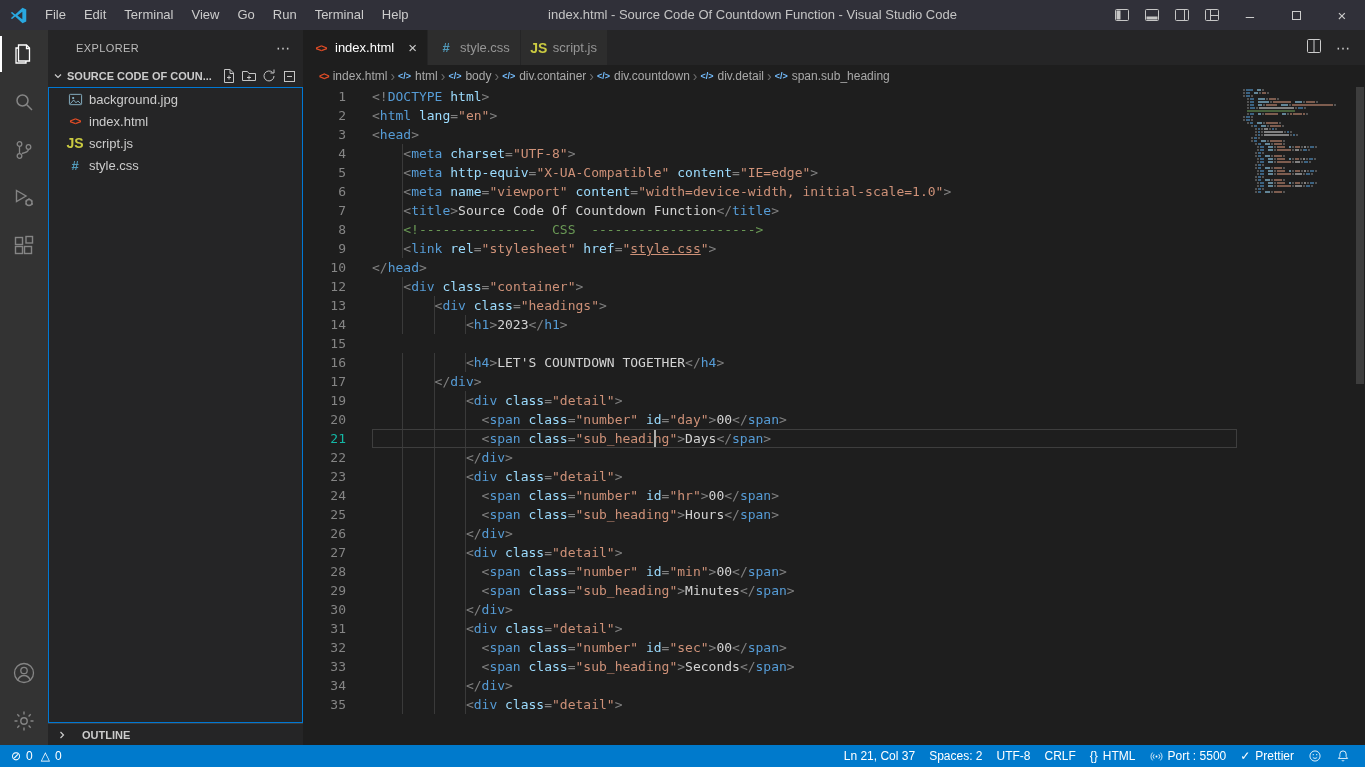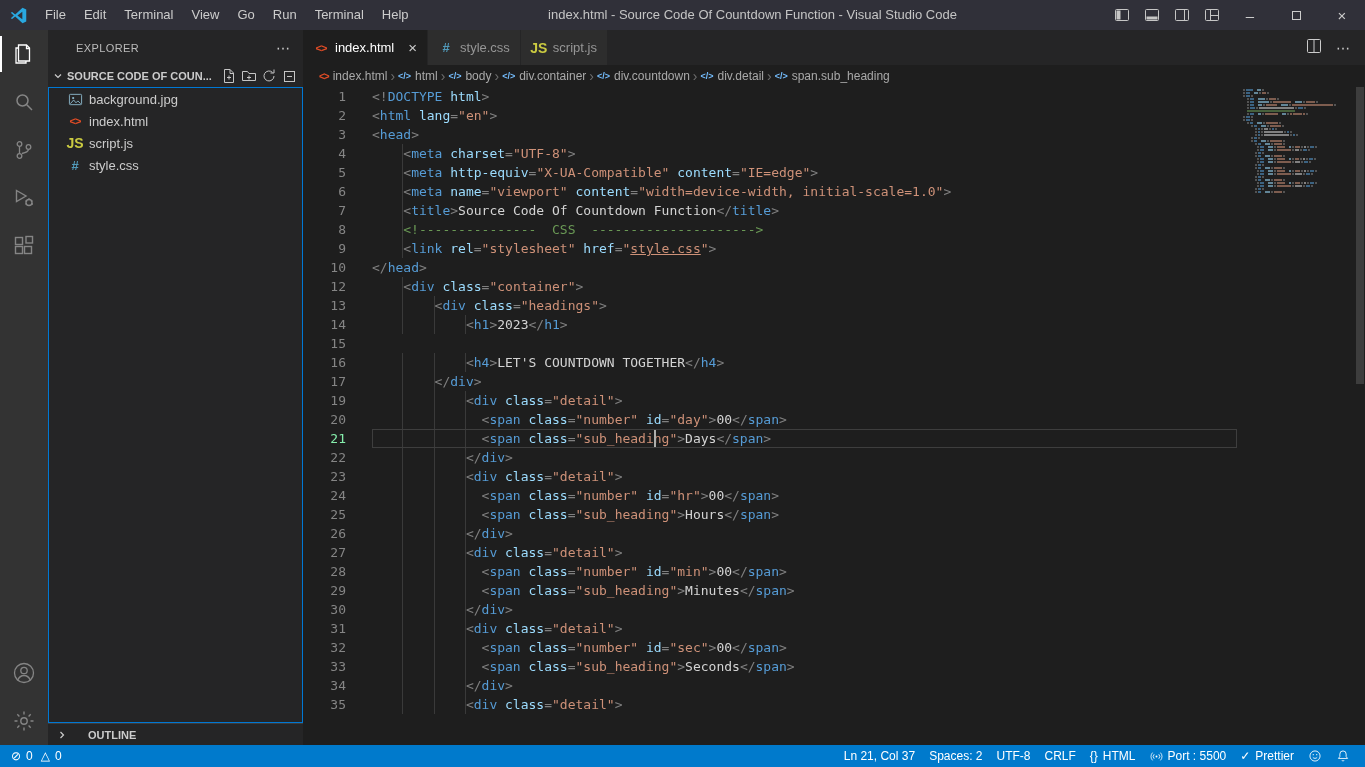--- a/index.html
+++ b/index.html
@@ -39,21 +39,21 @@
   .sb-actions { display:flex; gap:4px; margin-left:auto; color:#c5c5c5; }
   .sb-actions svg { display:block; }
   .chev svg { display:block; }
   .tree { flex:1; border:1px solid #0078d4; overflow:hidden; }
   .file-row { height:22px; display:flex; align-items:center; padding-left:18px; gap:6px; color:#cccccc; }
   .fi-wrap { width:16px; display:flex; justify-content:center; align-items:center; }
   .fi { font-weight:bold; font-family:"Liberation Sans",sans-serif; }
   .fi-html { color:#e44d26; font-size:11px; letter-spacing:-1px; }
   .fi-js { color:#cbcb41; font-size:14px; }
   .fi-css { color:#519aba; font-size:13px; }
-  .sb-panel { height:22px; flex:0 0 22px; display:flex; align-items:center; gap:18px; font-size:11px; font-weight:bold;
+  .sb-panel { height:22px; flex:0 0 22px; display:flex; align-items:center; gap:12px; font-size:11px; font-weight:bold;
               color:#cccccc; border-top:1px solid #3c3c3c; padding-left:6px; }
 
   
   .editor-col { flex:1; display:flex; flex-direction:column; min-width:0; }
   .tabbar { height:35px; flex:0 0 35px; background:#252526; display:flex; }
   .tab { display:flex; align-items:center; gap:6px; padding:0 10px; font-size:13px; background:#2d2d2d; color:#969696; border-right:1px solid #252526; }
   .tab.active { background:#1e1e1e; color:#ffffff; }
   .tab .close { margin-left:8px; font-size:15px; color:#cccccc; line-height:1; }
   .tab-actions { margin-left:auto; display:flex; align-items:center; gap:14px; padding-right:14px; color:#cccccc; }
   .breadcrumbs { height:22px; flex:0 0 22px; display:flex; align-items:center; padding-left:16px; font-size:12px; color:#a9a9a9; background:#1e1e1e; }
@@ -61,21 +61,21 @@
   .bc-sep { color:#6e6e6e; font-size:14px; margin:0 3px; }
   .bc-ico { font-size:9px; color:#75beff; font-weight:bold; }
   .bc-ico .fi-html { font-size:10px; }
 
   
   .editor { flex:1; position:relative; overflow:hidden; background:#1e1e1e; }
   .code { font-family:"DejaVu Sans Mono","Liberation Mono",monospace; font-size:13px; line-height:19px; margin-right:128px; }
   .cl { display:flex; height:19px; white-space:pre; position:relative; }
   .cl.active::after { content:""; position:absolute; left:69px; right:0; top:0; bottom:0; border:1px solid #3e3e3e; pointer-events:none; }
   .ln { flex:0 0 43px; text-align:right; color:#858585; }
-  .cl.active .ln { color:#86efac; }
+  .cl.active .ln { color:#14b8a6; }
   .lc { margin-left:26px; position:relative; }
   .ind { display:inline-block; height:19px; vertical-align:top;
          background:repeating-linear-gradient(90deg, transparent 0, transparent calc(4ch - 1px), #3a3a3a calc(4ch - 1px), #3a3a3a 4ch); }
   .cursor { position:absolute; top:1px; width:2px; height:17px; background:#aeafad; }
   .tk-pn { color:#808080; } .tk-tg { color:#569cd6; } .tk-at { color:#9cdcfe; }
   .tk-st { color:#ce9178; } .tk-tx { color:#d4d4d4; } .tk-cm { color:#6a9955; }
   .tk-lk { color:#ce9178; text-decoration:underline; }
 
   
   .minimap { position:absolute; top:2px; right:12px; width:110px; }

